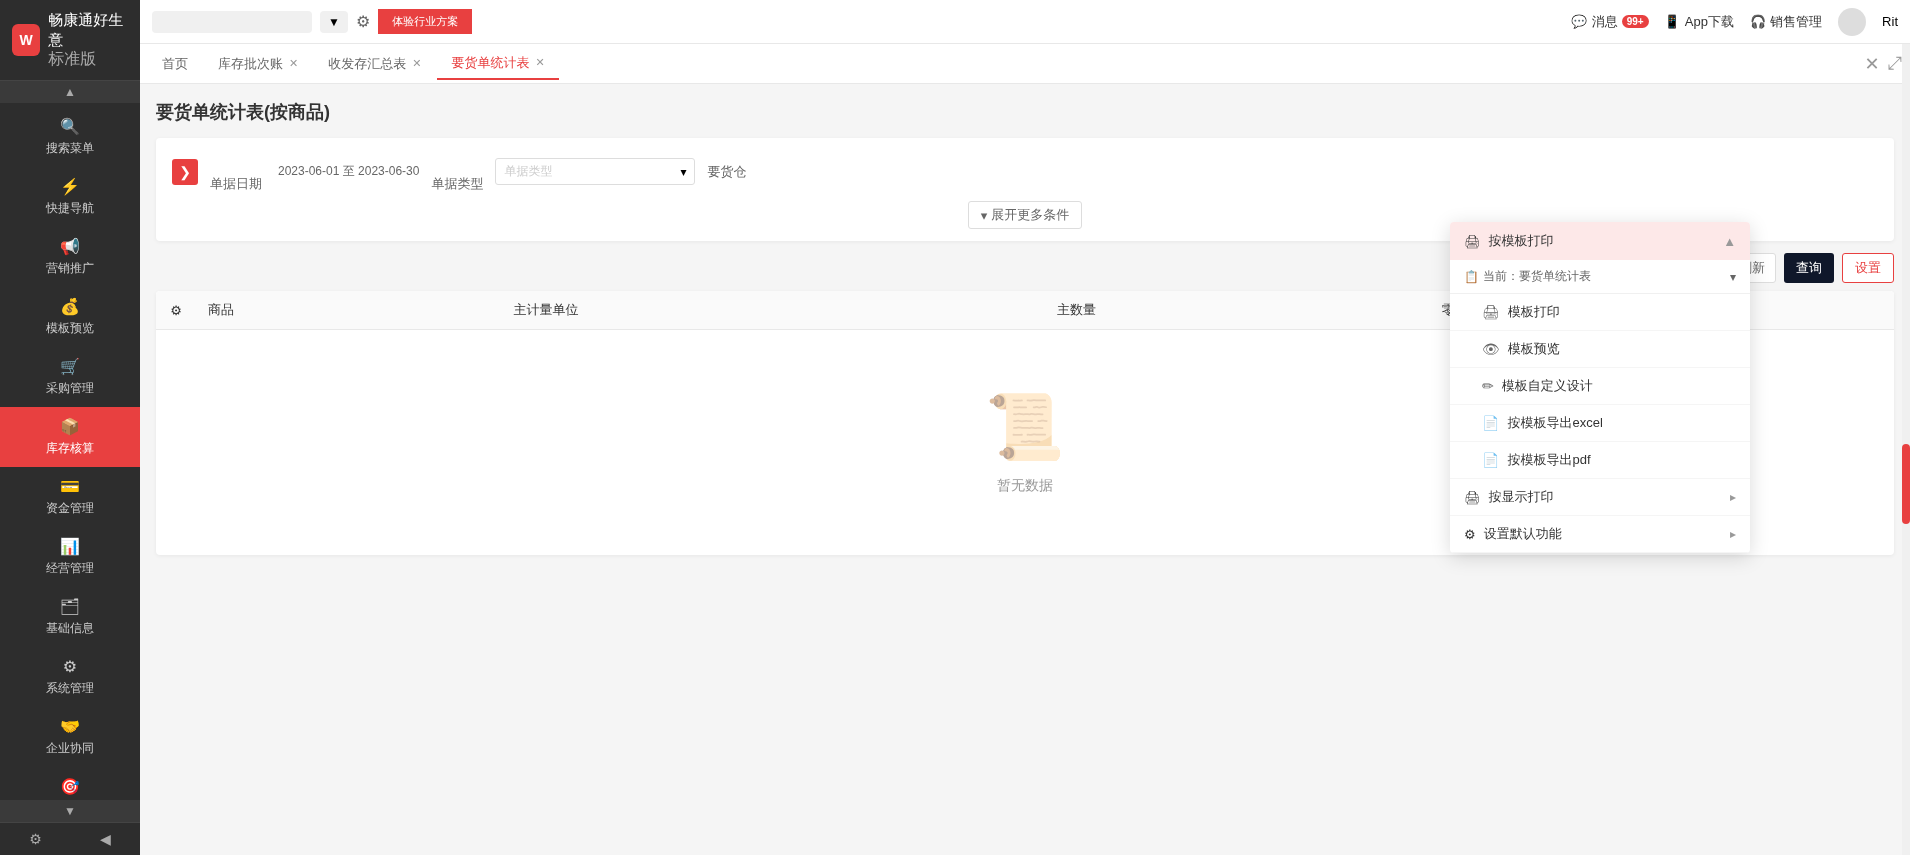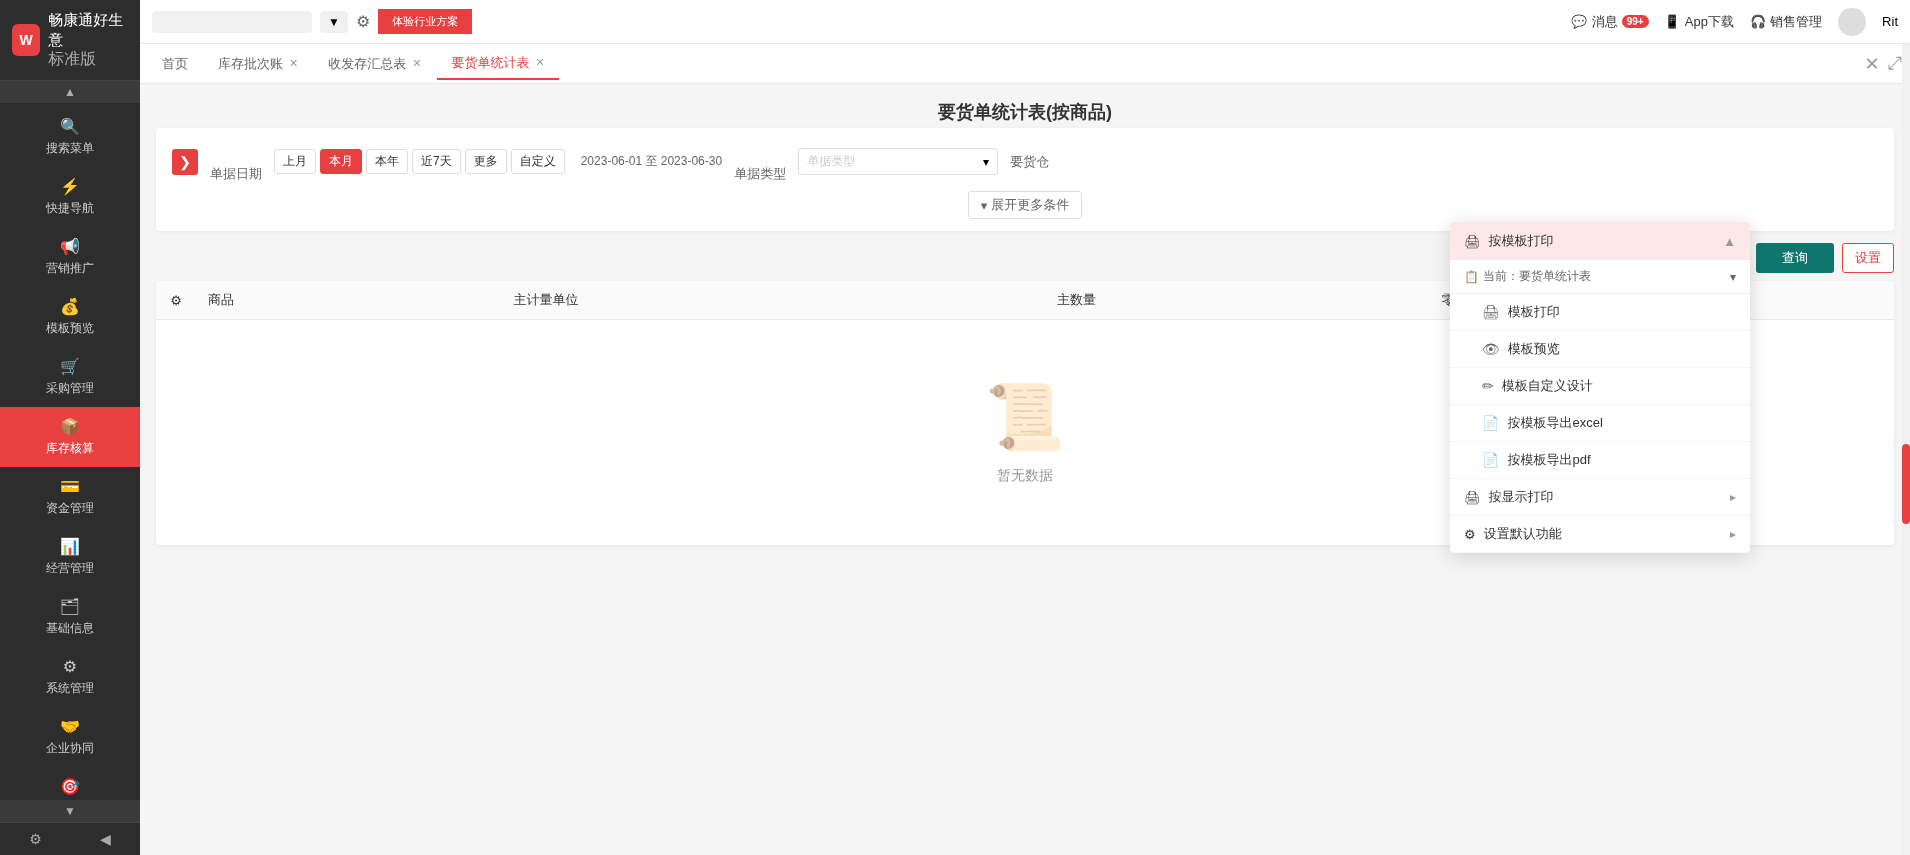--- a/index.html
+++ b/index.html
@@ -144,22 +144,21 @@
     .tabs-window-controls { margin-left: auto; display: flex; gap: 8px; }
     .win-btn { font-size: 18px; color: #999; cursor: pointer; }
 
     
     .content { flex: 1; overflow: auto; padding: 16px; position: relative; background: #f5f5f5; }
 
     .page-title {
       font-size: 18px;
       font-weight: bold;
       color: #333;
-      margin-bottom: 4px;
-      text-align: center;
+      margin-bottom: 14px;
     }
 
     
     .filter-card {
       background: #fff;
       border-radius: 4px;
       padding: 12px 16px;
       margin-bottom: 12px;
       box-shadow: 0 1px 4px rgba(0,0,0,0.06);
     }
@@ -221,24 +220,24 @@
       display: flex; align-items: center; gap: 4px;
       color: #666;
       font-size: 13px;
       cursor: pointer;
       padding: 5px 10px;
       border: 1px solid #ddd;
       border-radius: 3px;
       background: #fff;
     }
     .query-btn {
-      background: #0f766e;
+      background: #0f172a;
       color: white;
       border: none;
-      padding: 6px 26px;
+      padding: 6px 12px;
       border-radius: 3px;
       font-size: 13px;
       cursor: pointer;
     }
     .settings-btn {
       border: 1px solid #e84040;
       color: #e84040;
       background: #fff;
       padding: 5px 12px;
       border-radius: 3px;
@@ -471,28 +470,20 @@
     <div class="page-title">要货单统计表(按商品)</div>
 
     <div class="filter-card">
       <div class="filter-row">
 
         <div style="display:flex;align-items:center;justify-content:center;width:26px;height:26px;background:#e84040;border-radius:3px;cursor:pointer;">
           <span style="color:#fff;font-size:14px;">❯</span>
         </div>
 
         <span class="filter-label">单据日期</span>
-        <div class="date-btns">
-          <button class="date-btn">上月</button>
-          <button class="date-btn active">本月</button>
-          <button class="date-btn">本年</button>
-          <button class="date-btn">近7天</button>
-          <button class="date-btn">更多</button>
-          <button class="date-btn">自定义</button>
-        </div>
         <span class="date-range">2023-06-01 至 2023-06-30</span>
 
         <span class="filter-label">单据类型</span>
         <div class="filter-type-select">
           <span style="color:#ccc;">单据类型</span>
           <span>▾</span>
         </div>
 
         <span class="filter-tag-label">要货仓</span>
       </div>

